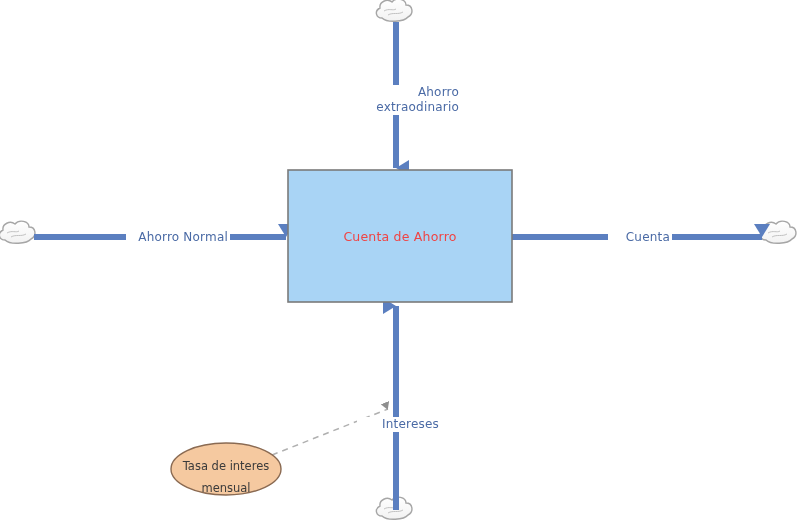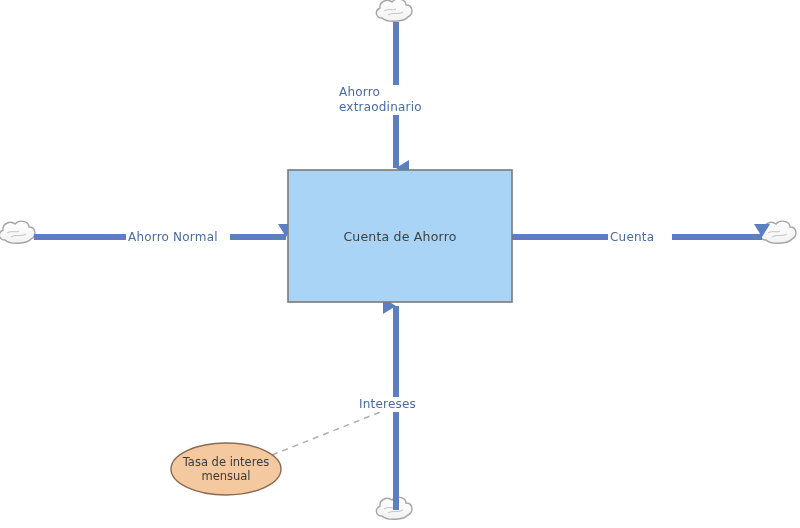--- a/index.html
+++ b/index.html
@@ -23,43 +23,43 @@
     top: 0;
     left: 0;
     width: 800px;
     height: 528px;
   }
   .flow-label {
     position: absolute;
     font-family: "DejaVu Sans", sans-serif;
     font-size: 12px;
     color: #4a6aa5;
-    text-align: left;
+    text-align: right;
     line-height: 15px;
     white-space: pre-line;
     letter-spacing: 0.2px;
     background: #ffffff;
     padding: 0 2px;
   }
   .node-label {
     position: absolute;
     font-family: "DejaVu Sans", sans-serif;
     font-size: 12.5px;
-    color: #404040;
+    color: #ef4444;
     text-align: center;
     line-height: 15px;
     letter-spacing: 0.2px;
   }
   .ellipse-label {
     position: absolute;
     font-family: "DejaVu Sans", sans-serif;
     font-size: 11.5px;
     color: #3b3b3b;
     text-align: center;
-    line-height: 14px;
+    line-height: 22px;
     white-space: pre-line;
   }
 </style>
 </head>
 <body>
 
 <div id="canvas">
 
   <svg id="diagram-svg" viewBox="0 0 800 528">
     <defs>
@@ -140,20 +140,20 @@
     <ellipse cx="226" cy="469" rx="55" ry="26" fill="#f5c9a0" stroke="#8a6a52" stroke-width="1.4"></ellipse>
   </svg>
 
   <div class="flow-label" style="left:337px; top:85px; width:120px;">Ahorro
 extraodinario</div>
 
   <div class="flow-label" style="left:126px; top:230px; width:100px;">Ahorro Normal</div>
 
   <div class="flow-label" style="left:608px; top:230px; width:60px;">Cuenta</div>
 
-  <div class="flow-label" style="left:357px; top:397px; width:80px;">Intereses</div>
+  <div class="flow-label" style="left:357px; top:417px; width:80px;">Intereses</div>
 
   <div class="node-label" style="left:288px; top:229px; width:224px;">Cuenta de Ahorro</div>
 
   <div class="ellipse-label" style="left:166px; top:455px; width:120px;">Tasa de interes
 mensual</div>
 
 </div>
 
 </body></html>

